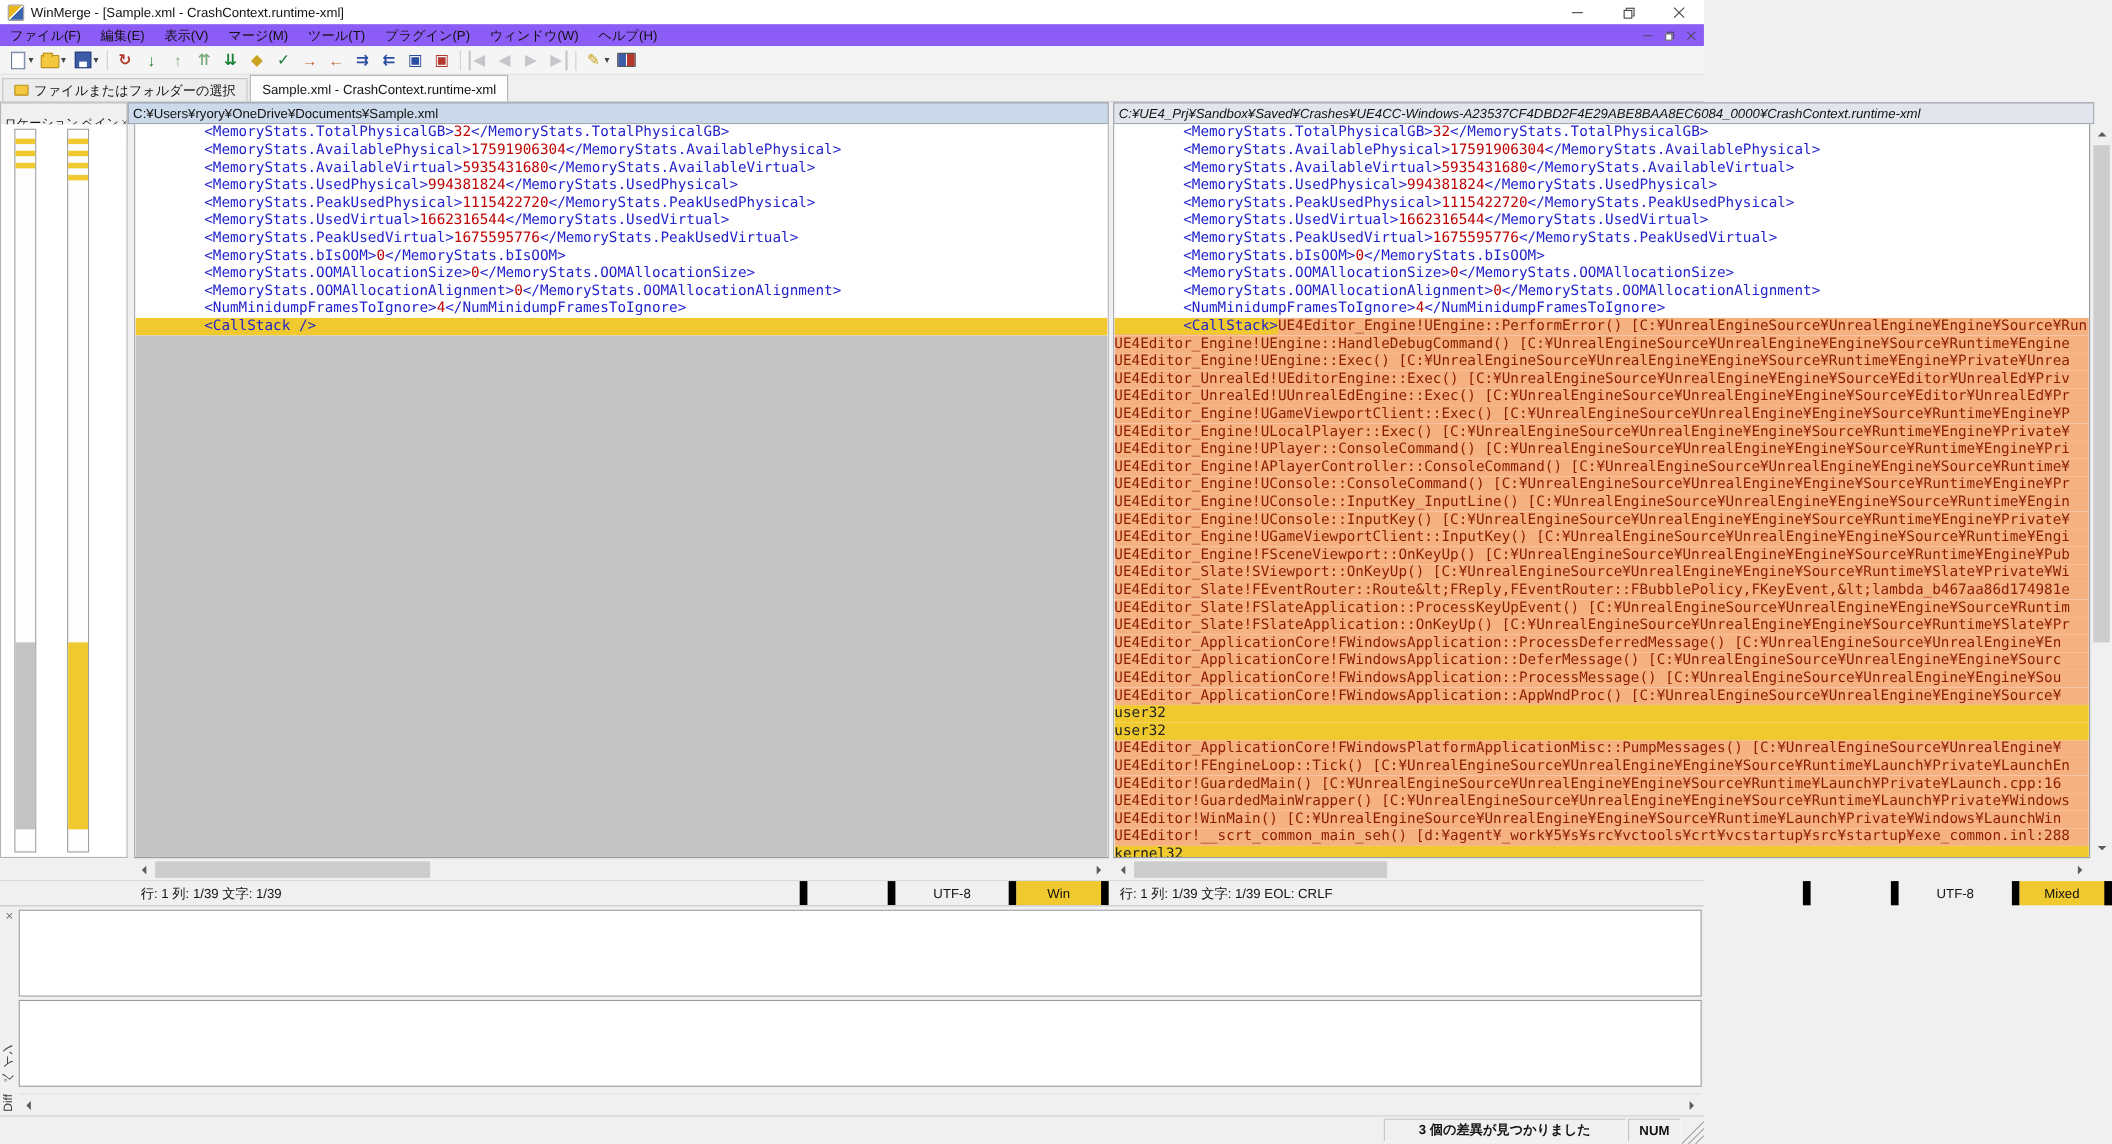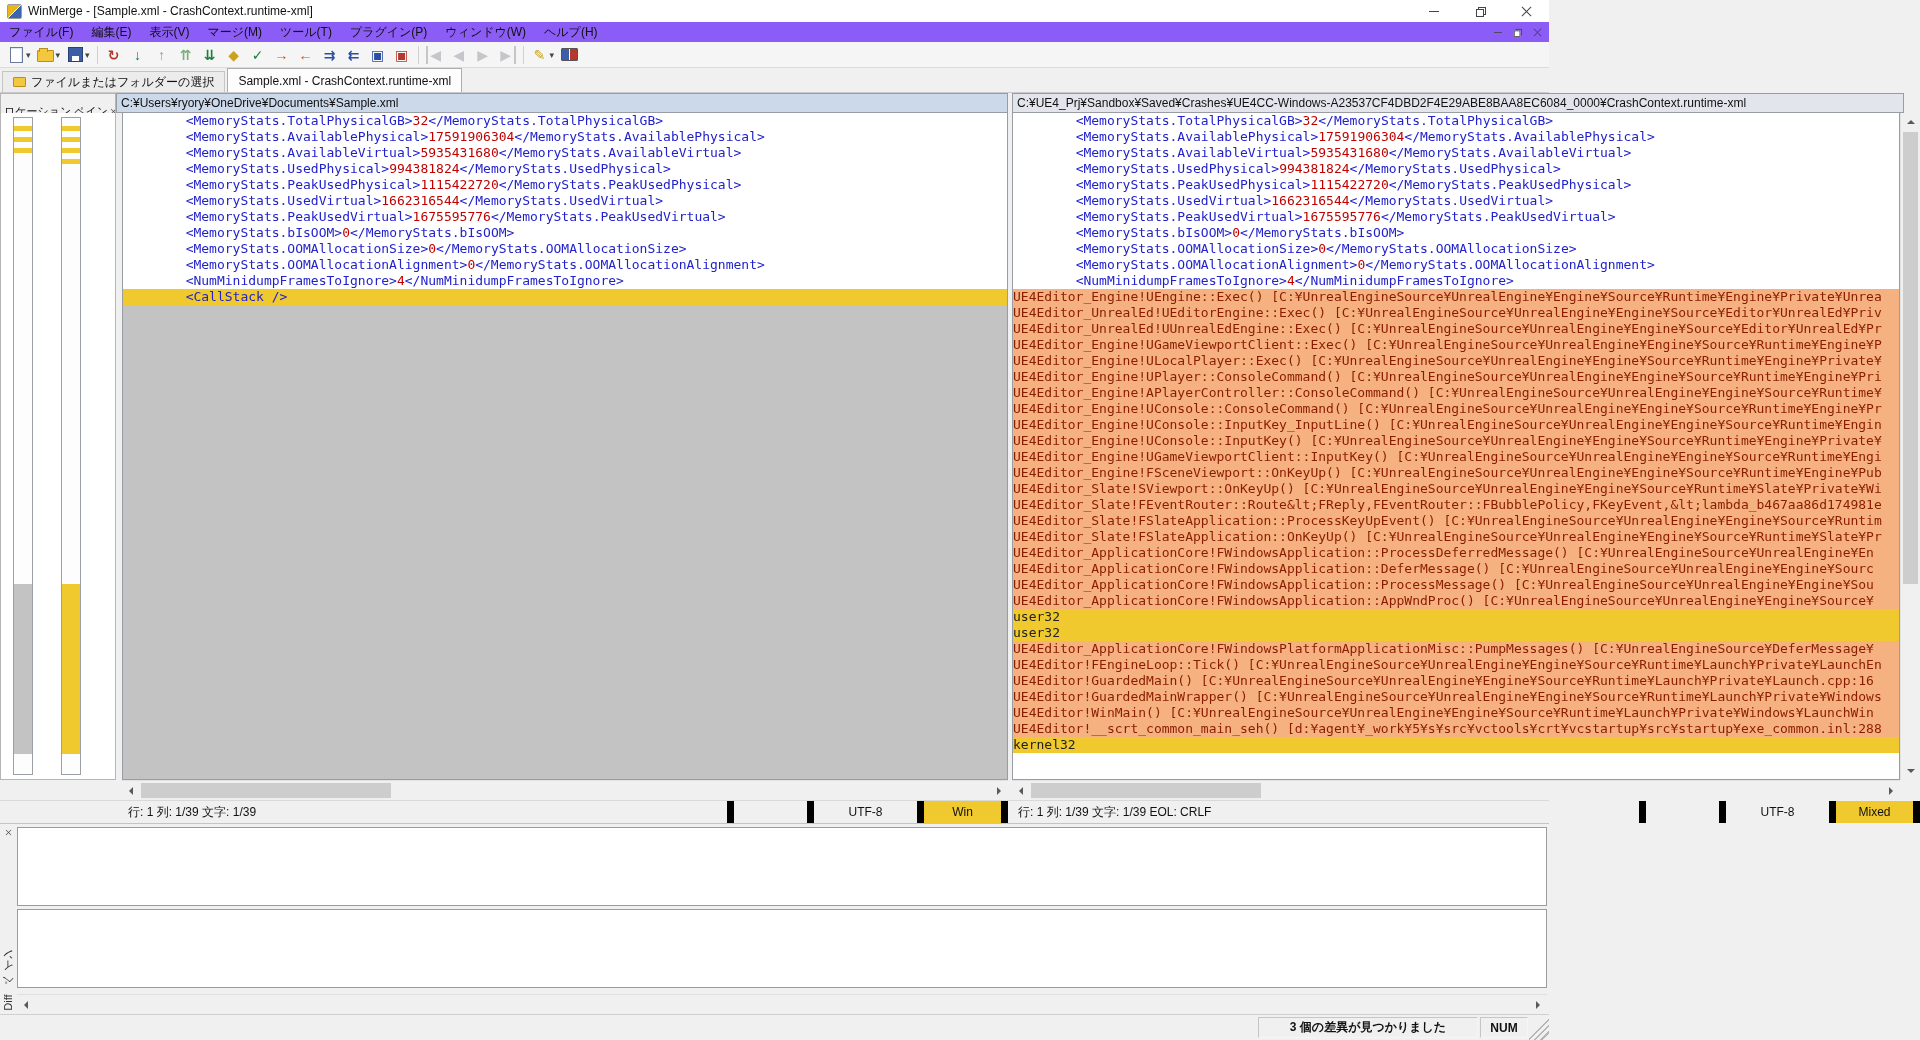--- a/index.html
+++ b/index.html
@@ -66,21 +66,21 @@
 .w-right{width:888px;flex:0 0 888px;}
 .w-vs{width:20px;flex:0 0 20px;}
 
 
 .hdr-row{height:20px;flex:0 0 20px;background:#f0f0f0;}
 .loc-header{width:116px;flex:0 0 116px;display:flex;align-items:center;font-size:11px;padding:17px 3px;
   border:1px solid #b5b5b5;background:#f0f0f0;white-space:nowrap;overflow:hidden;}
 .loc-close{margin-left:auto;transform:scale(.55);flex:0 0 auto;}
 .file-header{font-size:12px;line-height:18px;padding:0 4px;border:1px solid #989ca3;white-space:nowrap;overflow:hidden;}
 .file-header.left{width:892px;flex:0 0 892px;background:#ccd9ea;}
-.file-header.right{width:892px;flex:0 0 892px;background:#e2e6ec;}
+.file-header.right{width:892px;flex:0 0 892px;background:#e2e6ec;font-style:italic;}
 .hdr-corner{width:20px;flex:0 0 20px;background:#f0f0f0;}
 
 
 .main-row{height:667px;flex:0 0 667px;}
 .locpane{background:#fff;border:1px solid #b5b5b5;border-top:none;position:relative;}
 .locbar{position:absolute;top:4px;bottom:4px;width:20px;background:#fdfdfd;border:1px solid #9aa0a6;}
 .locbar.b0{left:12px;} .locbar.b1{left:60px;}
 .loc-tick{position:absolute;left:0;right:0;height:5px;background:var(--diff-gold);}
 .loc-block{position:absolute;left:0;right:0;}
 .editor{background:#fff;border:1px solid #989ca3;border-top:none;overflow:hidden;display:flex;}
@@ -331,20 +331,22 @@
           <div class="cl xml"><span class="val">        </span><span class="tag">&lt;MemoryStats.AvailablePhysical&gt;</span><span class="val">17591906304</span><span class="tag">&lt;/MemoryStats.AvailablePhysical&gt;</span></div>
           <div class="cl xml"><span class="val">        </span><span class="tag">&lt;MemoryStats.AvailableVirtual&gt;</span><span class="val">5935431680</span><span class="tag">&lt;/MemoryStats.AvailableVirtual&gt;</span></div>
           <div class="cl xml"><span class="val">        </span><span class="tag">&lt;MemoryStats.UsedPhysical&gt;</span><span class="val">994381824</span><span class="tag">&lt;/MemoryStats.UsedPhysical&gt;</span></div>
           <div class="cl xml"><span class="val">        </span><span class="tag">&lt;MemoryStats.PeakUsedPhysical&gt;</span><span class="val">1115422720</span><span class="tag">&lt;/MemoryStats.PeakUsedPhysical&gt;</span></div>
           <div class="cl xml"><span class="val">        </span><span class="tag">&lt;MemoryStats.UsedVirtual&gt;</span><span class="val">1662316544</span><span class="tag">&lt;/MemoryStats.UsedVirtual&gt;</span></div>
           <div class="cl xml"><span class="val">        </span><span class="tag">&lt;MemoryStats.PeakUsedVirtual&gt;</span><span class="val">1675595776</span><span class="tag">&lt;/MemoryStats.PeakUsedVirtual&gt;</span></div>
           <div class="cl xml"><span class="val">        </span><span class="tag">&lt;MemoryStats.bIsOOM&gt;</span><span class="val">0</span><span class="tag">&lt;/MemoryStats.bIsOOM&gt;</span></div>
           <div class="cl xml"><span class="val">        </span><span class="tag">&lt;MemoryStats.OOMAllocationSize&gt;</span><span class="val">0</span><span class="tag">&lt;/MemoryStats.OOMAllocationSize&gt;</span></div>
           <div class="cl xml"><span class="val">        </span><span class="tag">&lt;MemoryStats.OOMAllocationAlignment&gt;</span><span class="val">0</span><span class="tag">&lt;/MemoryStats.OOMAllocationAlignment&gt;</span></div>
           <div class="cl xml"><span class="val">        </span><span class="tag">&lt;NumMinidumpFramesToIgnore&gt;</span><span class="val">4</span><span class="tag">&lt;/NumMinidumpFramesToIgnore&gt;</span></div>
+          <div class="cl open"><span class="tag goldbg">        &lt;CallStack&gt;</span><span>UE4Editor_Engine!UEngine::PerformError() [C:¥UnrealEngineSource¥UnrealEngine¥Engine¥Source¥Run</span></div>
+          <div class="cl sel"><span>UE4Editor_Engine!UEngine::HandleDebugCommand() [C:¥UnrealEngineSource¥UnrealEngine¥Engine¥Source¥Runtime¥Engine</span></div>
           <div class="cl sel"><span>UE4Editor_Engine!UEngine::Exec() [C:¥UnrealEngineSource¥UnrealEngine¥Engine¥Source¥Runtime¥Engine¥Private¥Unrea</span></div>
           <div class="cl sel"><span>UE4Editor_UnrealEd!UEditorEngine::Exec() [C:¥UnrealEngineSource¥UnrealEngine¥Engine¥Source¥Editor¥UnrealEd¥Priv</span></div>
           <div class="cl sel"><span>UE4Editor_UnrealEd!UUnrealEdEngine::Exec() [C:¥UnrealEngineSource¥UnrealEngine¥Engine¥Source¥Editor¥UnrealEd¥Pr</span></div>
           <div class="cl sel"><span>UE4Editor_Engine!UGameViewportClient::Exec() [C:¥UnrealEngineSource¥UnrealEngine¥Engine¥Source¥Runtime¥Engine¥P</span></div>
           <div class="cl sel"><span>UE4Editor_Engine!ULocalPlayer::Exec() [C:¥UnrealEngineSource¥UnrealEngine¥Engine¥Source¥Runtime¥Engine¥Private¥</span></div>
           <div class="cl sel"><span>UE4Editor_Engine!UPlayer::ConsoleCommand() [C:¥UnrealEngineSource¥UnrealEngine¥Engine¥Source¥Runtime¥Engine¥Pri</span></div>
           <div class="cl sel"><span>UE4Editor_Engine!APlayerController::ConsoleCommand() [C:¥UnrealEngineSource¥UnrealEngine¥Engine¥Source¥Runtime¥</span></div>
           <div class="cl sel"><span>UE4Editor_Engine!UConsole::ConsoleCommand() [C:¥UnrealEngineSource¥UnrealEngine¥Engine¥Source¥Runtime¥Engine¥Pr</span></div>
           <div class="cl sel"><span>UE4Editor_Engine!UConsole::InputKey_InputLine() [C:¥UnrealEngineSource¥UnrealEngine¥Engine¥Source¥Runtime¥Engin</span></div>
           <div class="cl sel"><span>UE4Editor_Engine!UConsole::InputKey() [C:¥UnrealEngineSource¥UnrealEngine¥Engine¥Source¥Runtime¥Engine¥Private¥</span></div>
@@ -353,21 +355,21 @@
           <div class="cl sel"><span>UE4Editor_Slate!SViewport::OnKeyUp() [C:¥UnrealEngineSource¥UnrealEngine¥Engine¥Source¥Runtime¥Slate¥Private¥Wi</span></div>
           <div class="cl sel"><span>UE4Editor_Slate!FEventRouter::Route&amp;lt;FReply,FEventRouter::FBubblePolicy,FKeyEvent,&amp;lt;lambda_b467aa86d174981e</span></div>
           <div class="cl sel"><span>UE4Editor_Slate!FSlateApplication::ProcessKeyUpEvent() [C:¥UnrealEngineSource¥UnrealEngine¥Engine¥Source¥Runtim</span></div>
           <div class="cl sel"><span>UE4Editor_Slate!FSlateApplication::OnKeyUp() [C:¥UnrealEngineSource¥UnrealEngine¥Engine¥Source¥Runtime¥Slate¥Pr</span></div>
           <div class="cl sel"><span>UE4Editor_ApplicationCore!FWindowsApplication::ProcessDeferredMessage() [C:¥UnrealEngineSource¥UnrealEngine¥En</span></div>
           <div class="cl sel"><span>UE4Editor_ApplicationCore!FWindowsApplication::DeferMessage() [C:¥UnrealEngineSource¥UnrealEngine¥Engine¥Sourc</span></div>
           <div class="cl sel"><span>UE4Editor_ApplicationCore!FWindowsApplication::ProcessMessage() [C:¥UnrealEngineSource¥UnrealEngine¥Engine¥Sou</span></div>
           <div class="cl sel"><span>UE4Editor_ApplicationCore!FWindowsApplication::AppWndProc() [C:¥UnrealEngineSource¥UnrealEngine¥Engine¥Source¥</span></div>
           <div class="cl diffplain"><span>user32</span></div>
           <div class="cl diffplain"><span>user32</span></div>
-          <div class="cl sel"><span>UE4Editor_ApplicationCore!FWindowsPlatformApplicationMisc::PumpMessages() [C:¥UnrealEngineSource¥DeferMessage¥</span></div>
+          <div class="cl sel"><span>UE4Editor_ApplicationCore!FWindowsPlatformApplicationMisc::PumpMessages() [C:¥UnrealEngineSource¥UnrealEngine¥</span></div>
           <div class="cl sel"><span>UE4Editor!FEngineLoop::Tick() [C:¥UnrealEngineSource¥UnrealEngine¥Engine¥Source¥Runtime¥Launch¥Private¥LaunchEn</span></div>
           <div class="cl sel"><span>UE4Editor!GuardedMain() [C:¥UnrealEngineSource¥UnrealEngine¥Engine¥Source¥Runtime¥Launch¥Private¥Launch.cpp:16</span></div>
           <div class="cl sel"><span>UE4Editor!GuardedMainWrapper() [C:¥UnrealEngineSource¥UnrealEngine¥Engine¥Source¥Runtime¥Launch¥Private¥Windows</span></div>
           <div class="cl sel"><span>UE4Editor!WinMain() [C:¥UnrealEngineSource¥UnrealEngine¥Engine¥Source¥Runtime¥Launch¥Private¥Windows¥LaunchWin</span></div>
           <div class="cl sel"><span>UE4Editor!__scrt_common_main_seh() [d:¥agent¥_work¥5¥s¥src¥vctools¥crt¥vcstartup¥src¥startup¥exe_common.inl:288</span></div>
           <div class="cl diffplain"><span>kernel32</span></div>
         </div>
       </div>
     <div class="vscroll w-vs">
       <div class="varrow">

